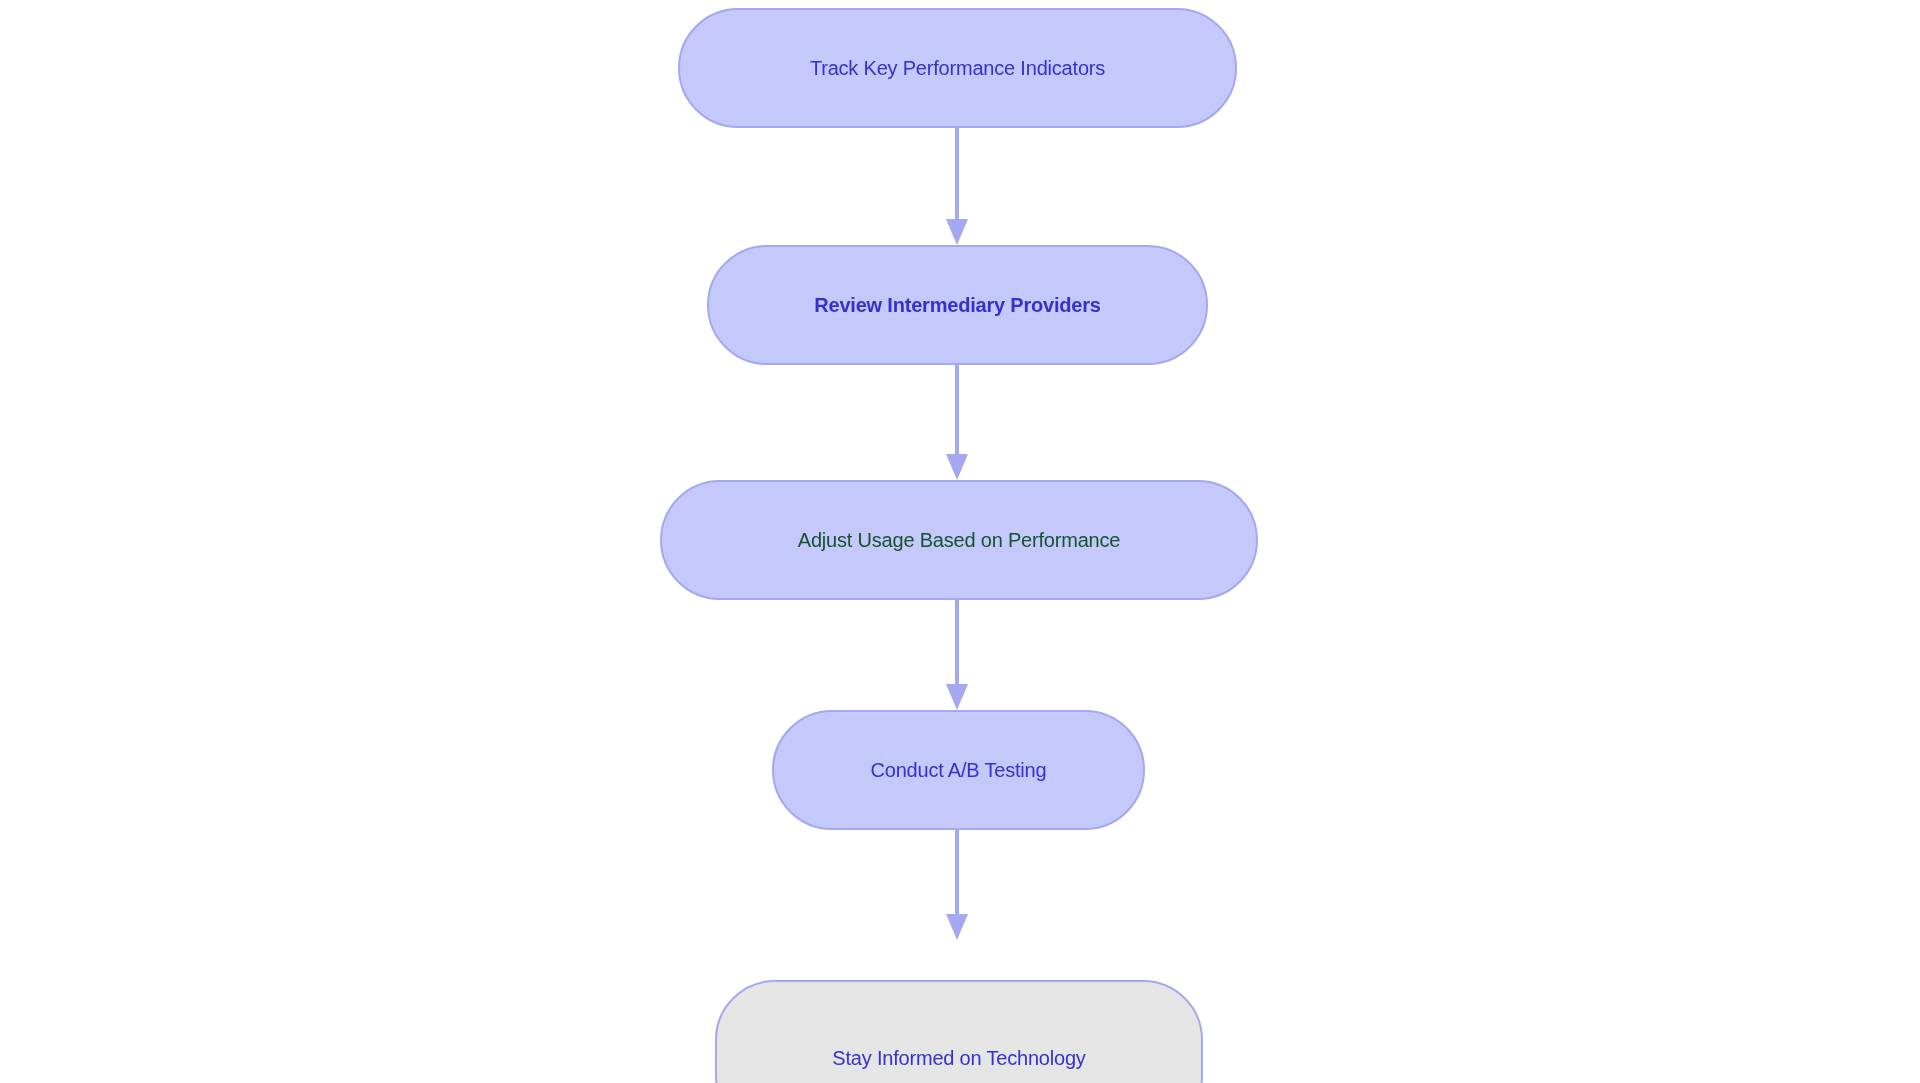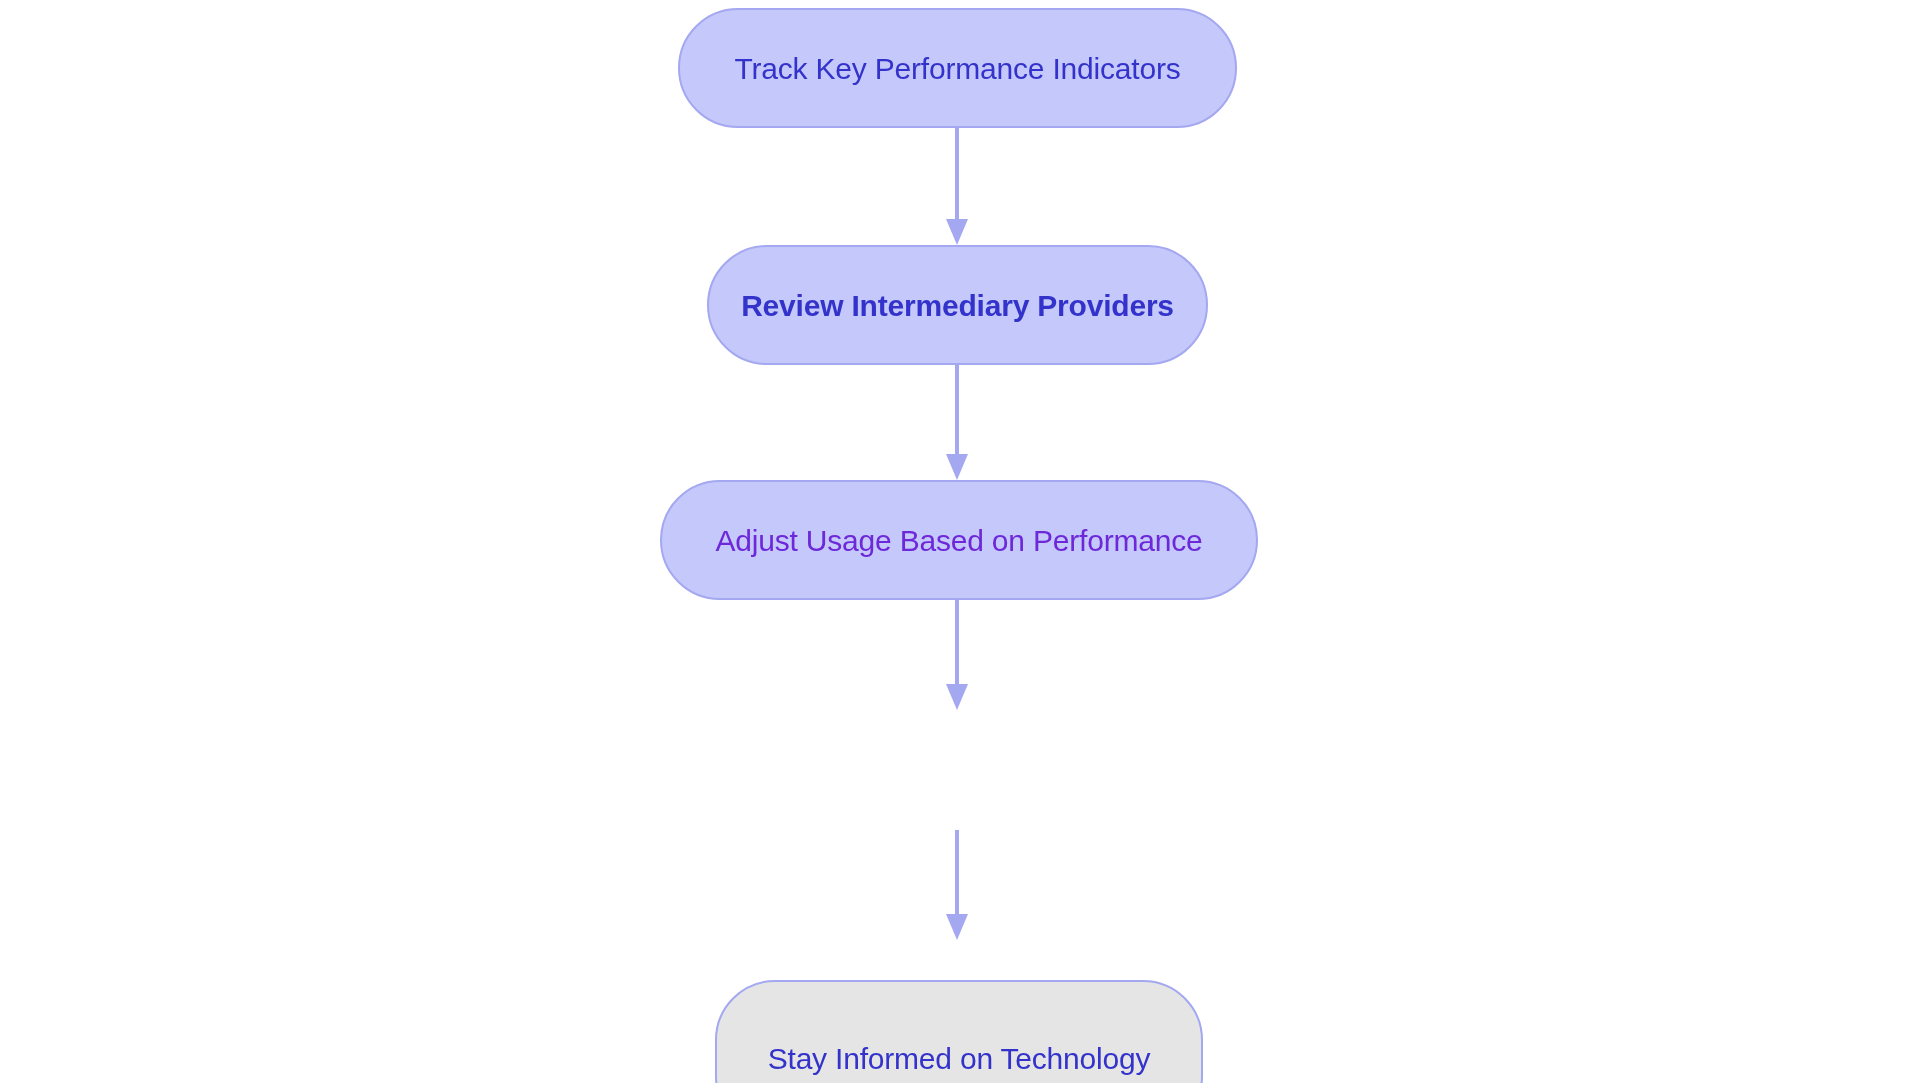--- a/index.html
+++ b/index.html
@@ -27,21 +27,21 @@
     align-items: center;
     justify-content: center;
     background: #c5c8fa;
     border: 2px solid #a3a8f0;
     border-radius: 60px;
     z-index: 2;
   }
   .flow-node-label {
     color: #3333cc;
     font-family: "Liberation Sans", sans-serif;
-    font-size: 30px;
+    font-size: 20px;
     font-weight: 400;
     line-height: 1.1;
     letter-spacing: -0.2px;
     white-space: nowrap;
     text-align: center;
   }
   .flow-connector {
     position: absolute;
     z-index: 1;
     overflow: visible;
@@ -67,18 +67,21 @@
       <rect x="11" y="0" width="4" height="86" fill="#a3a8f0"></rect>
       <polygon points="2,84 24,84 13,110" fill="#a3a8f0"></polygon>
     </svg>
     <div class="flow-node" style="left: 678px; top: 8px; width: 559px; height: 120px; background: rgb(197, 200, 250); border-color: rgb(163, 168, 240); border-radius: 60px;">
       <span class="flow-node-label" style="color: rgb(51, 51, 204);">Track Key Performance Indicators</span>
     </div>
     <div class="flow-node" style="left: 707px; top: 245px; width: 501px; height: 120px; background: rgb(197, 200, 250); border-color: rgb(163, 168, 240); border-radius: 60px;">
       <span class="flow-node-label" style="color: rgb(51, 51, 204); font-weight: bold;">Review Intermediary Providers</span>
     </div>
     <div class="flow-node" style="left: 660px; top: 480px; width: 598px; height: 120px; background: rgb(197, 200, 250); border-color: rgb(163, 168, 240); border-radius: 60px;">
-      <span class="flow-node-label" style="color: #6d28d9;">Adjust Usage Based on Performance</span>
+      <span class="flow-node-label" style="color: #14532d;">Adjust Usage Based on Performance</span>
+    </div>
+    <div class="flow-node" style="left: 772px; top: 710px; width: 373px; height: 120px; background: rgb(197, 200, 250); border-color: rgb(163, 168, 240); border-radius: 60px;">
+      <span class="flow-node-label" style="color: rgb(51, 51, 204);">Conduct A/B Testing</span>
     </div>
     <div class="flow-node" style="left: 715px; top: 980px; width: 488px; height: 156px; background: #e5e5e5; border-color: rgb(163, 168, 240); border-radius: 60px;">
       <span class="flow-node-label" style="color: rgb(51, 51, 204);">Stay Informed on Technology</span>
     </div>
   </div>
 
 </body></html>

